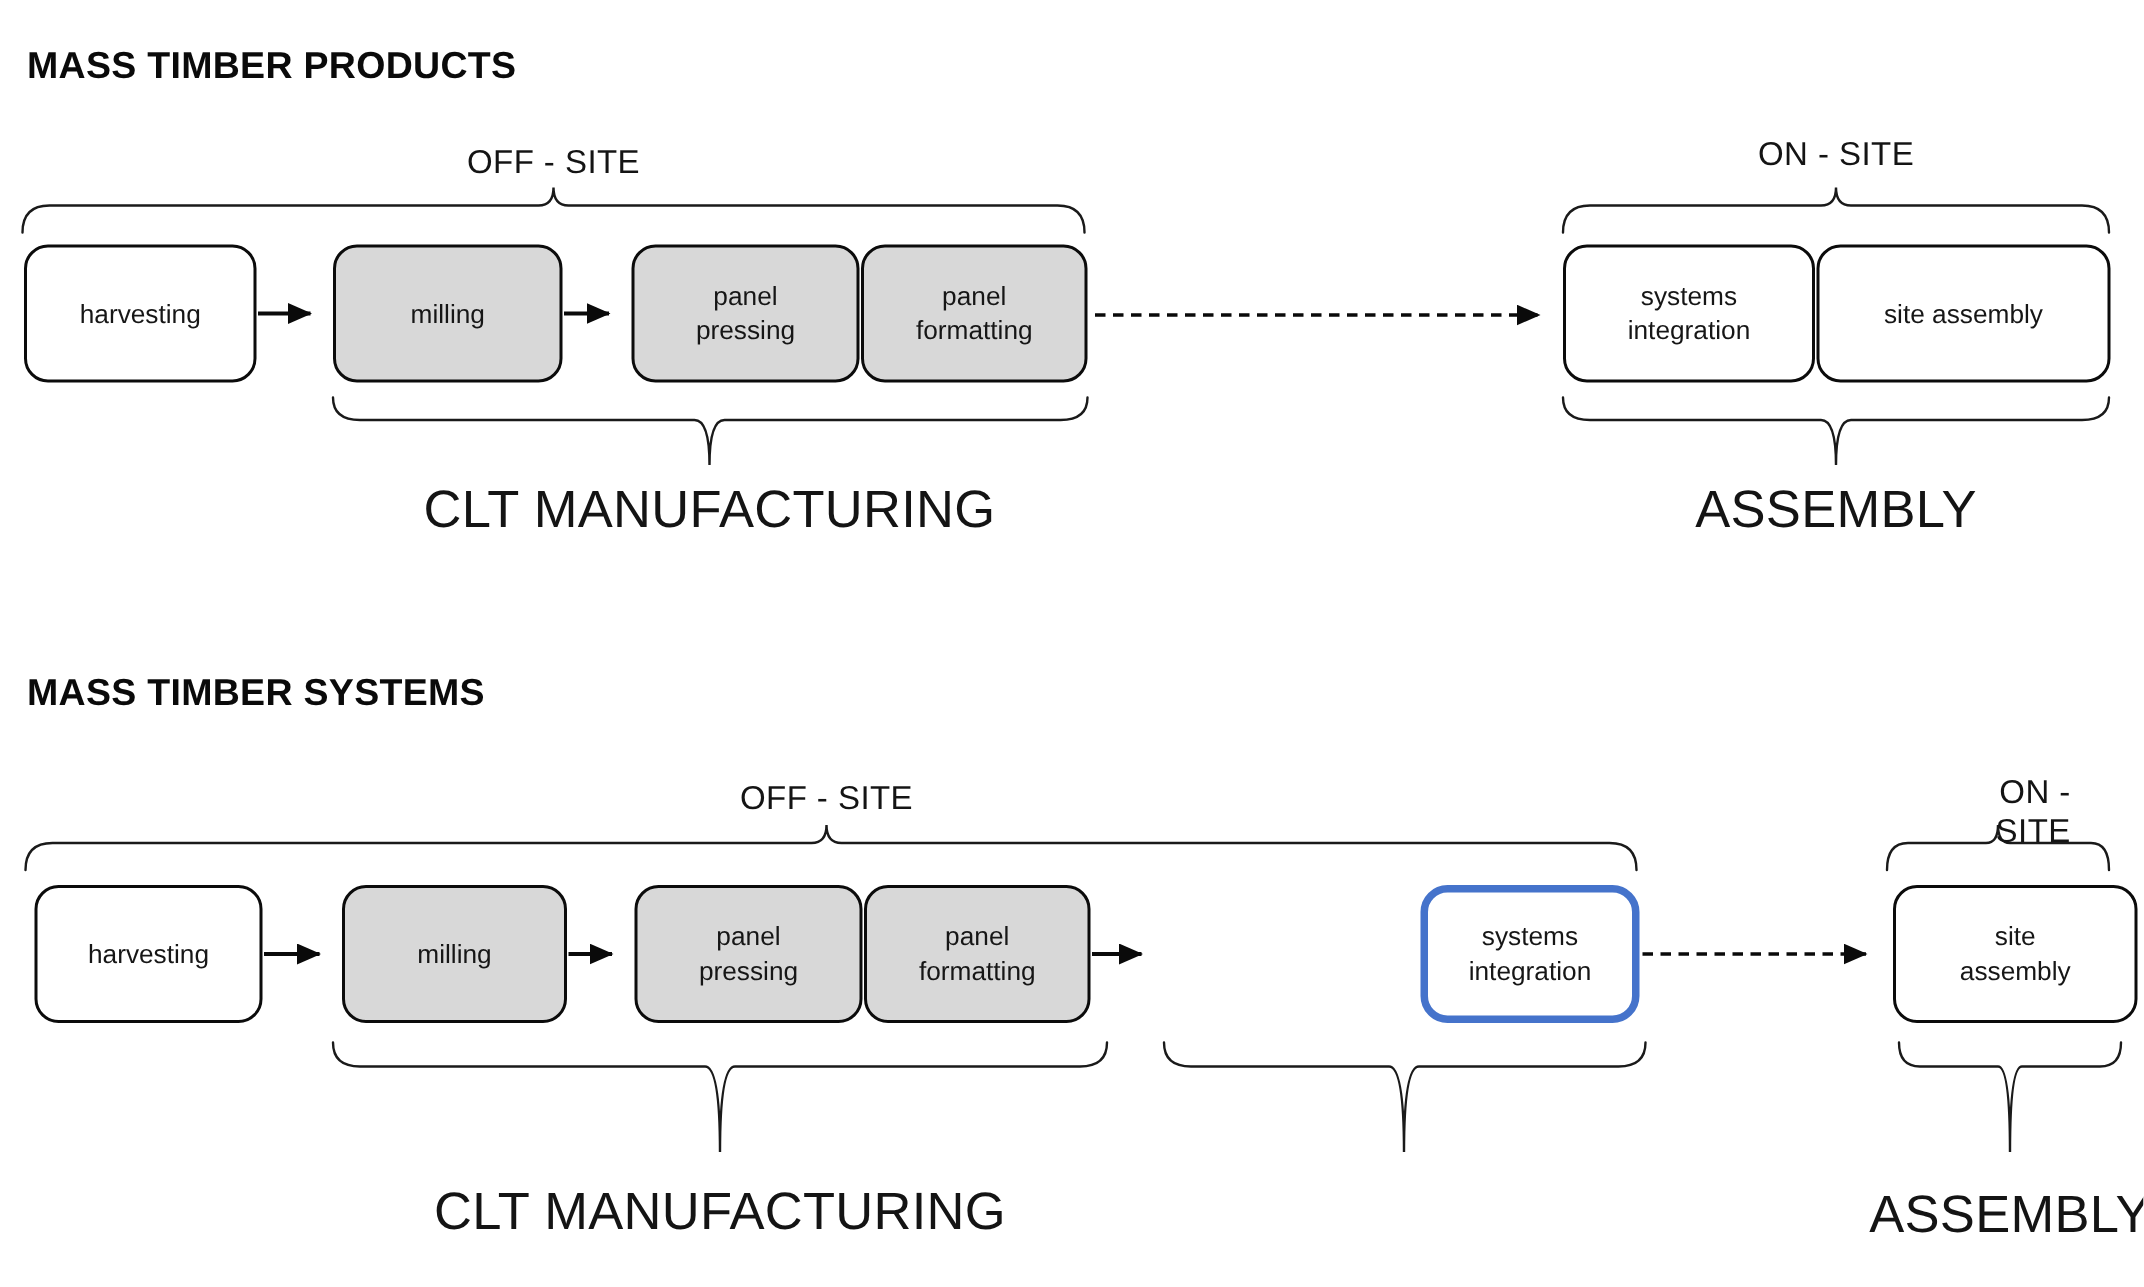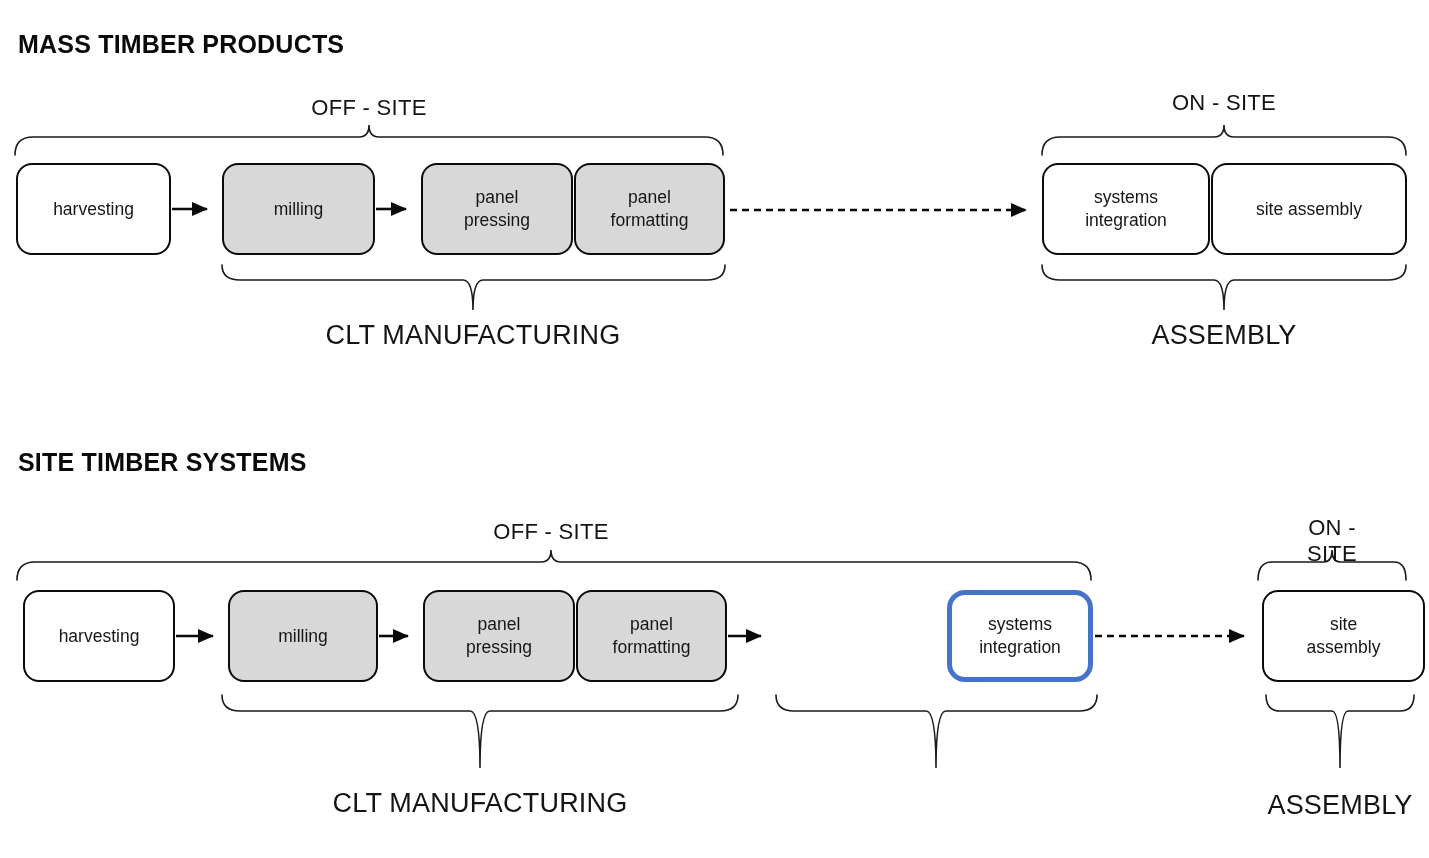--- a/index.html
+++ b/index.html
@@ -3,22 +3,22 @@
 <meta charset="utf-8">
 <style>
   html,body{margin:0;padding:0;background:#ffffff;}
   .canvas{
     position:relative;width:1429px;height:858px;background:#ffffff;overflow:hidden;
     font-family:"Liberation Sans", sans-serif;color:#111111;margin-top:24px;
   }
   .canvas svg{position:absolute;left:0;top:0;pointer-events:none;}
   .sec-title{position:absolute;left:18px;margin:0;font-size:25px;font-weight:700;letter-spacing:.2px;color:#0a0a0a;white-space:pre;}
   .lbl{position:absolute;transform:translateX(-50%);text-align:center;white-space:pre-line;color:#141414;}
-  .site-lbl{font-size:22px;letter-spacing:.3px;}
-  .group-lbl{font-size:27px;letter-spacing:.2px;}
+  .site-lbl{font-size:22px;letter-spacing:.3px;text-align:right;}
+  .group-lbl{font-size:35px;letter-spacing:.2px;}
   .blue-lbl{color:#4573cb;font-weight:700;line-height:1.42;}
   .box{
     position:absolute;box-sizing:border-box;height:92px;
     border:2.5px solid #0b0b0b;border-radius:16px;background:#ffffff;
     display:flex;align-items:center;justify-content:center;
     text-align:center;font-size:17.5px;line-height:1.3;white-space:pre-line;color:#161616;
   }
   .gray{background:#d8d8d8;}
   .blue{border:5px solid #4573cb;border-radius:18px;}
 </style>
@@ -66,21 +66,21 @@
 pressing</div>
   <div class="box gray" style="left:574px;top:139px;width:151px;">panel
 formatting</div>
   <div class="box" style="left:1042px;top:139px;width:168px;">systems
 integration</div>
   <div class="box" style="left:1211px;top:139px;width:196px;">site assembly</div>
 
   <div class="lbl group-lbl" style="left:473px;top:296px;">CLT MANUFACTURING</div>
   <div class="lbl group-lbl" style="left:1224px;top:296px;">ASSEMBLY</div>
 
-  <h1 class="sec-title" style="top:424px;">SITE TIMBER SYSTEMS</h1>
+  <h1 class="sec-title" style="top:424px;">MASS TIMBER SYSTEMS</h1>
 
   <div class="lbl site-lbl" style="left:551px;top:495px;">OFF - SITE</div>
   <div class="lbl site-lbl" style="left:1332px;top:491px;">ON - SITE</div>
 
   <div class="box" style="left:23px;top:566px;width:152px;">harvesting</div>
   <div class="box gray" style="left:228px;top:566px;width:150px;">milling</div>
   <div class="box gray" style="left:423px;top:566px;width:152px;">panel
 pressing</div>
   <div class="box gray" style="left:576px;top:566px;width:151px;">panel
 formatting</div>

